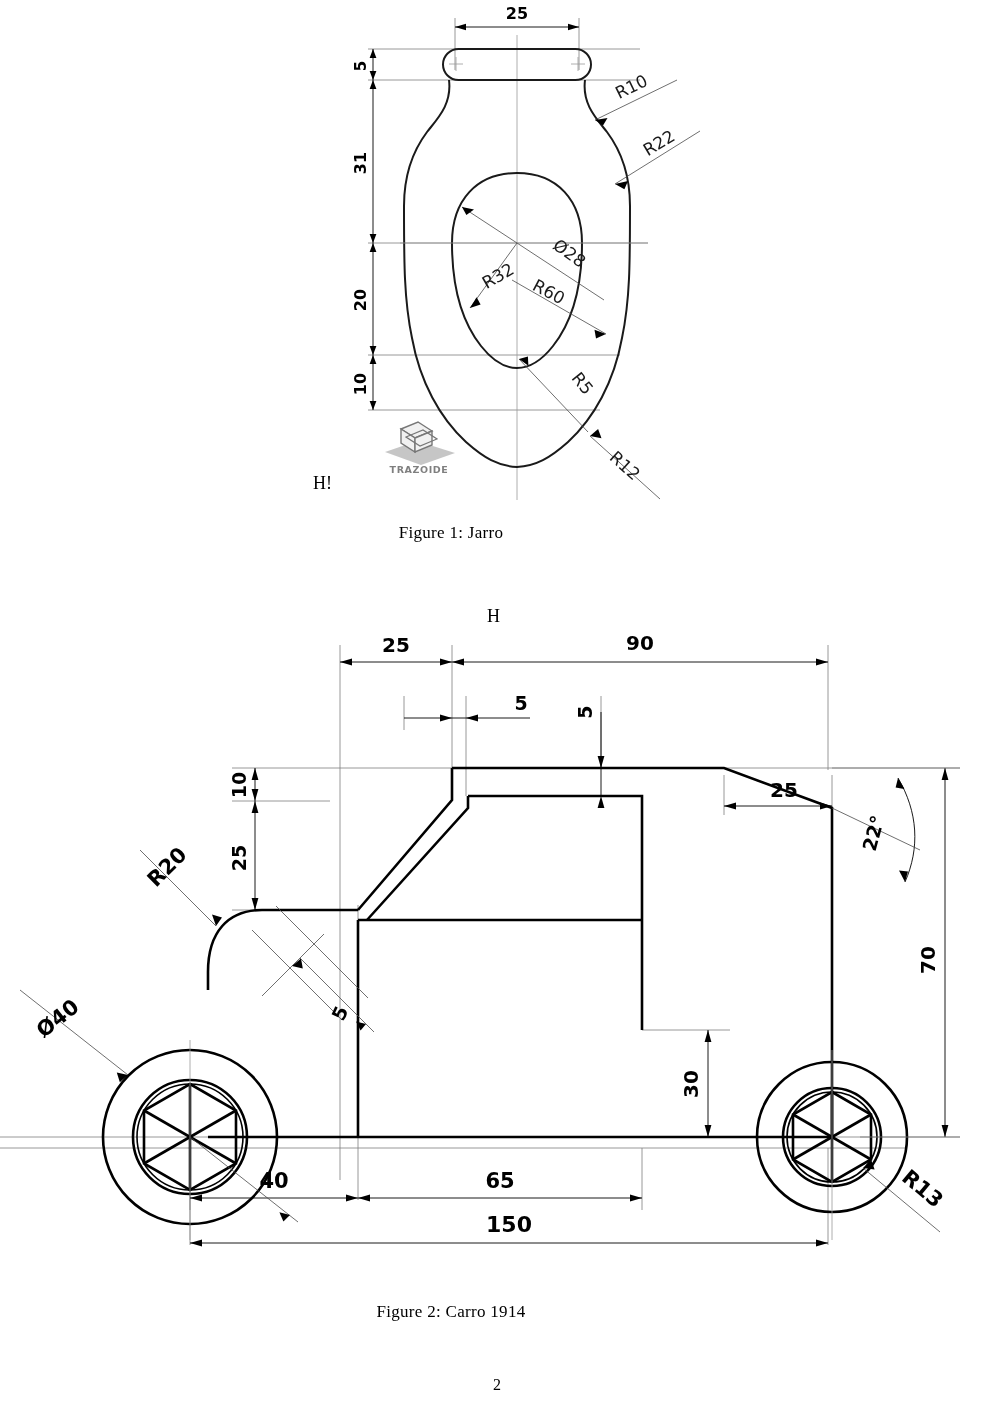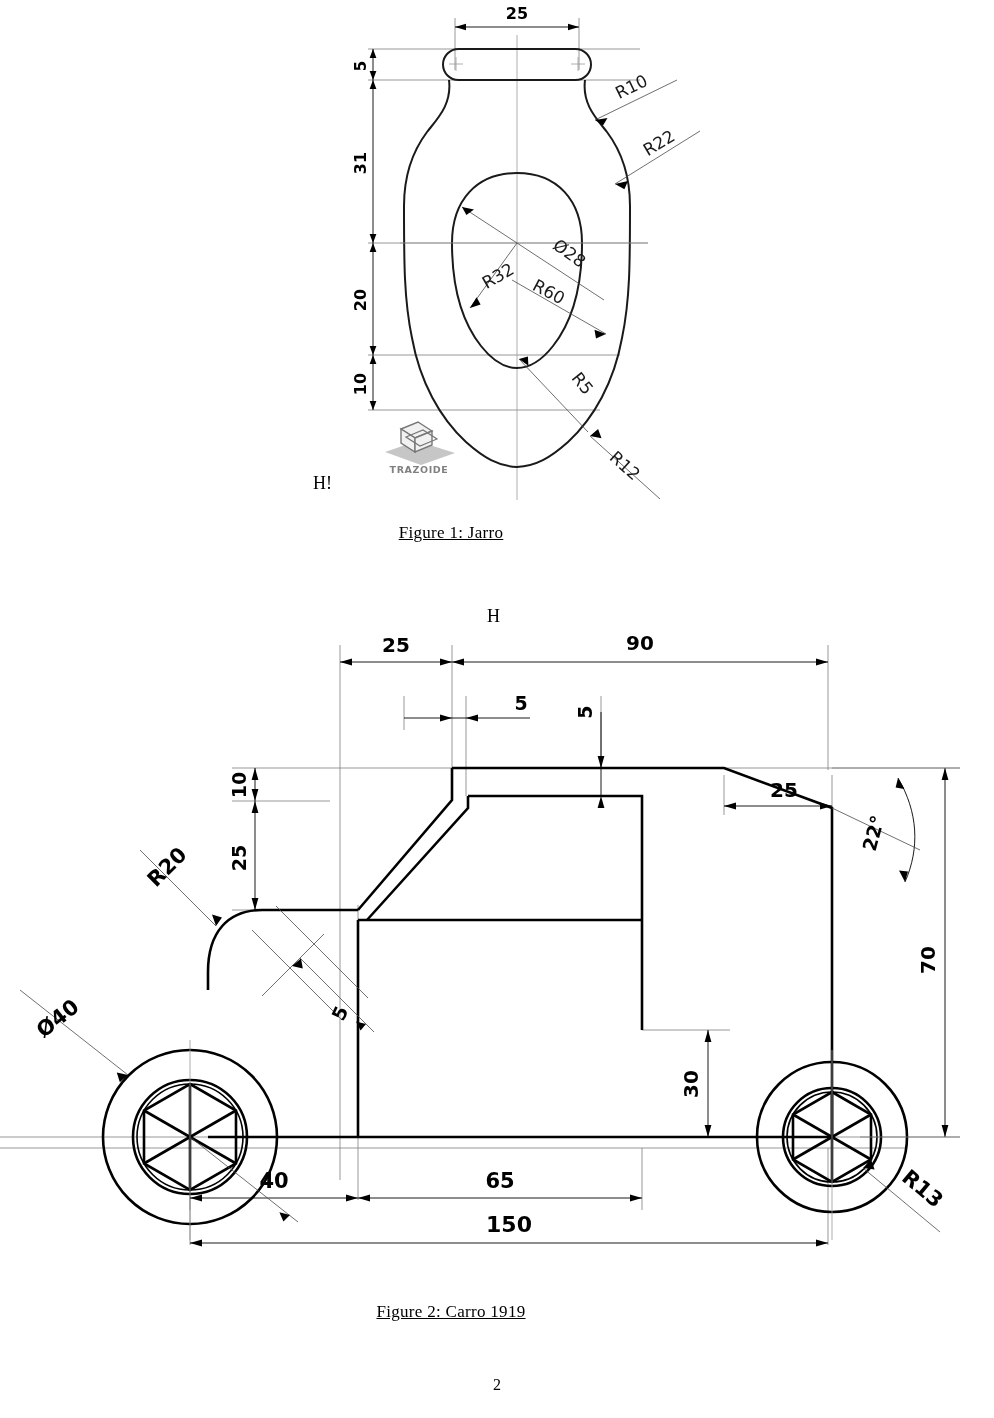--- a/index.html
+++ b/index.html
@@ -31,21 +31,20 @@
   #figure2-block { top: 600px; height: 700px; }
 
   .fig-svg { display: block; }
 
   .fig-caption {
     width: 902px;
     text-align: center;
     font-family: "Liberation Serif", "DejaVu Serif", serif;
     font-size: 17px;
     letter-spacing: 0.3px;
-    text-decoration: underline;
   }
 
   
   .margin-letter {
     position: absolute;
     font-family: "Liberation Serif", "DejaVu Serif", serif;
     font-size: 18px;
     color: #000;
   }
   #h-exclaim { left: 313px; top: 473px; }
@@ -438,18 +437,18 @@
       <text class="dimtext" x="62" y="424" font-size="21" text-anchor="middle" transform="rotate(-38 62 424)">Ø40</text>
 
       <g>
         <line class="leader" x1="863" y1="568" x2="940" y2="632"></line>
         <path class="arrow" d="M863,568 l11.6,1.6 l-3.2,-9.4 z"></path>
       </g>
       <text class="dimtext" x="918" y="594" font-size="21" text-anchor="middle" transform="rotate(40 918 594)">R13</text>
 
     </svg>
 
-    <div class="fig-caption" style="margin-top:22px;">Figure 2:  Carro 1919</div>
+    <div class="fig-caption" style="margin-top:22px;">Figure 2:  Carro 1914</div>
   </div>
 
   <div id="page-number">2</div>
 
 </div>
 
 </body></html>

